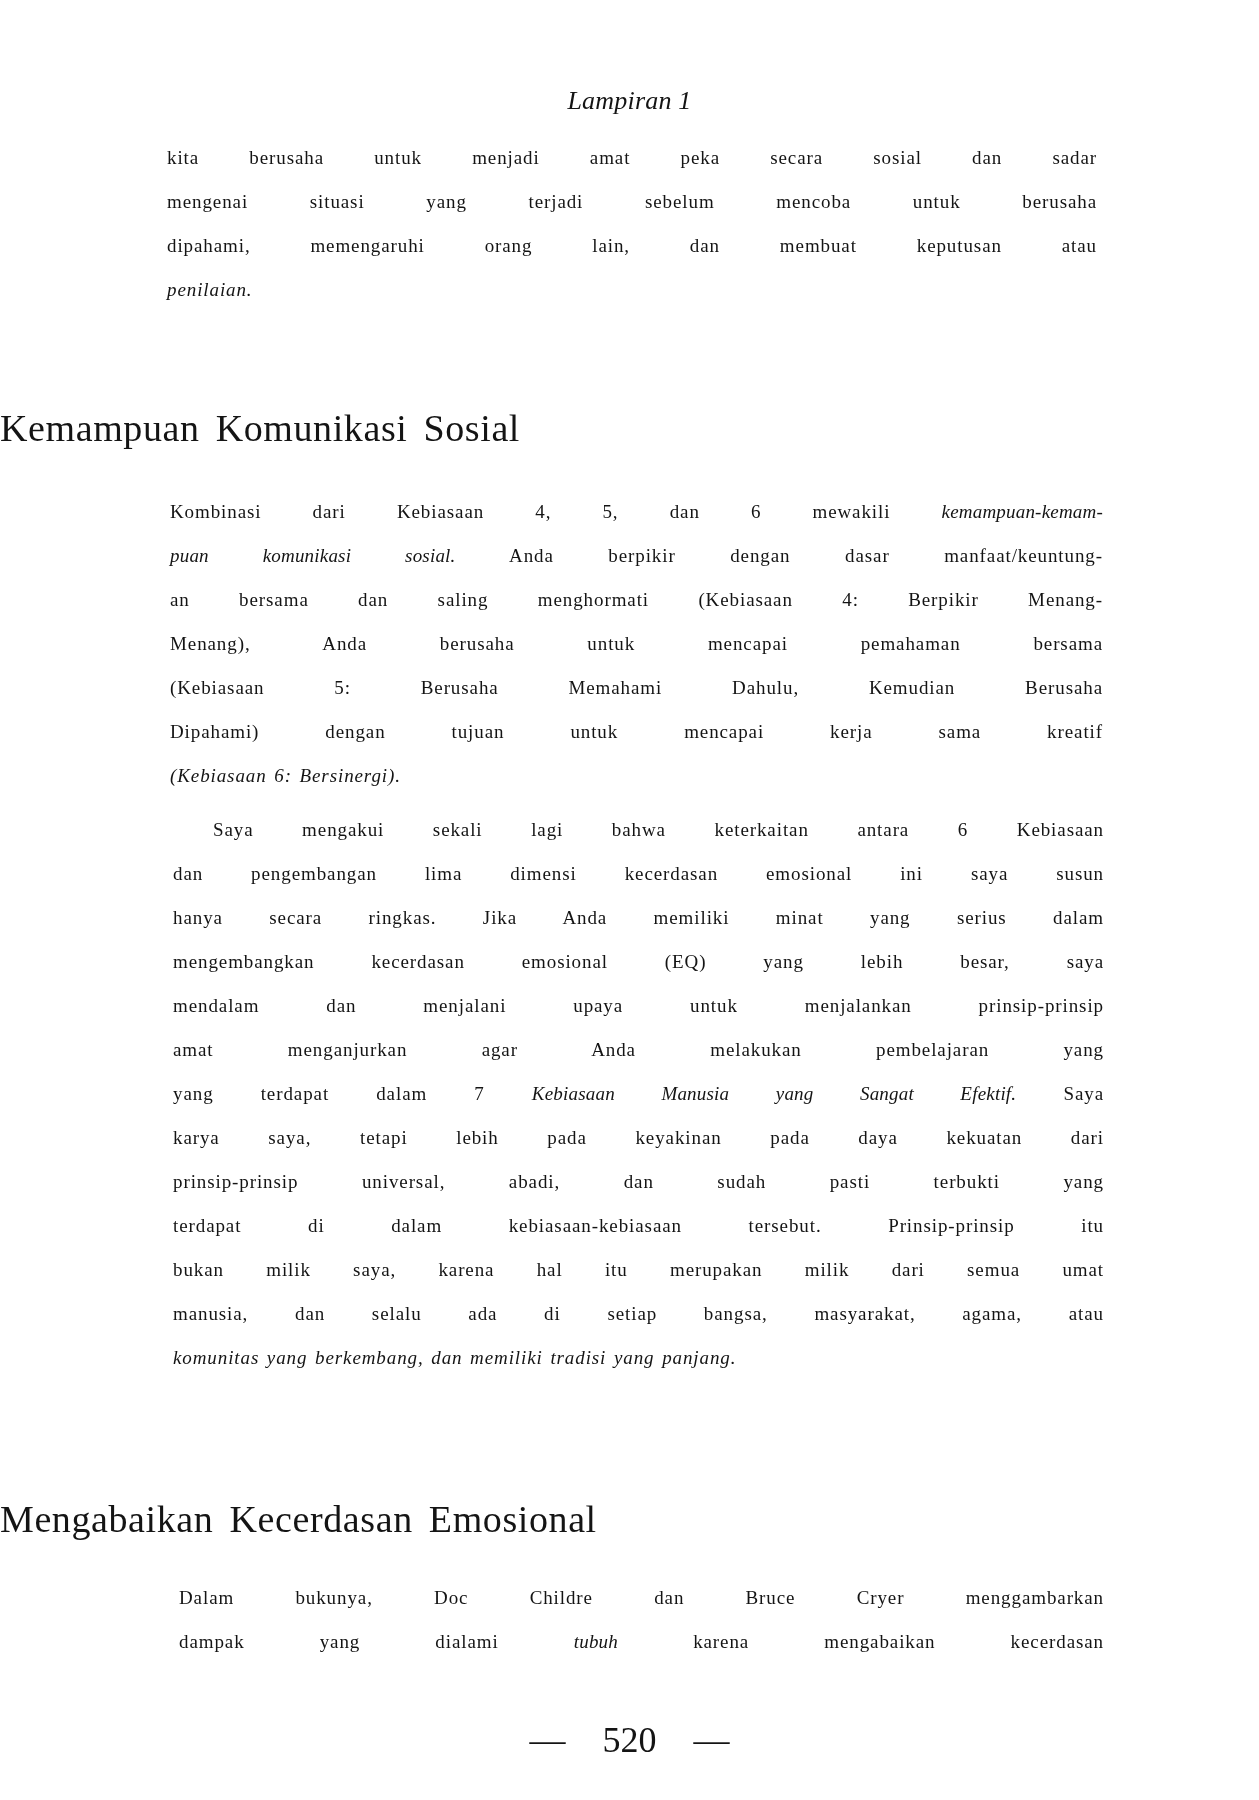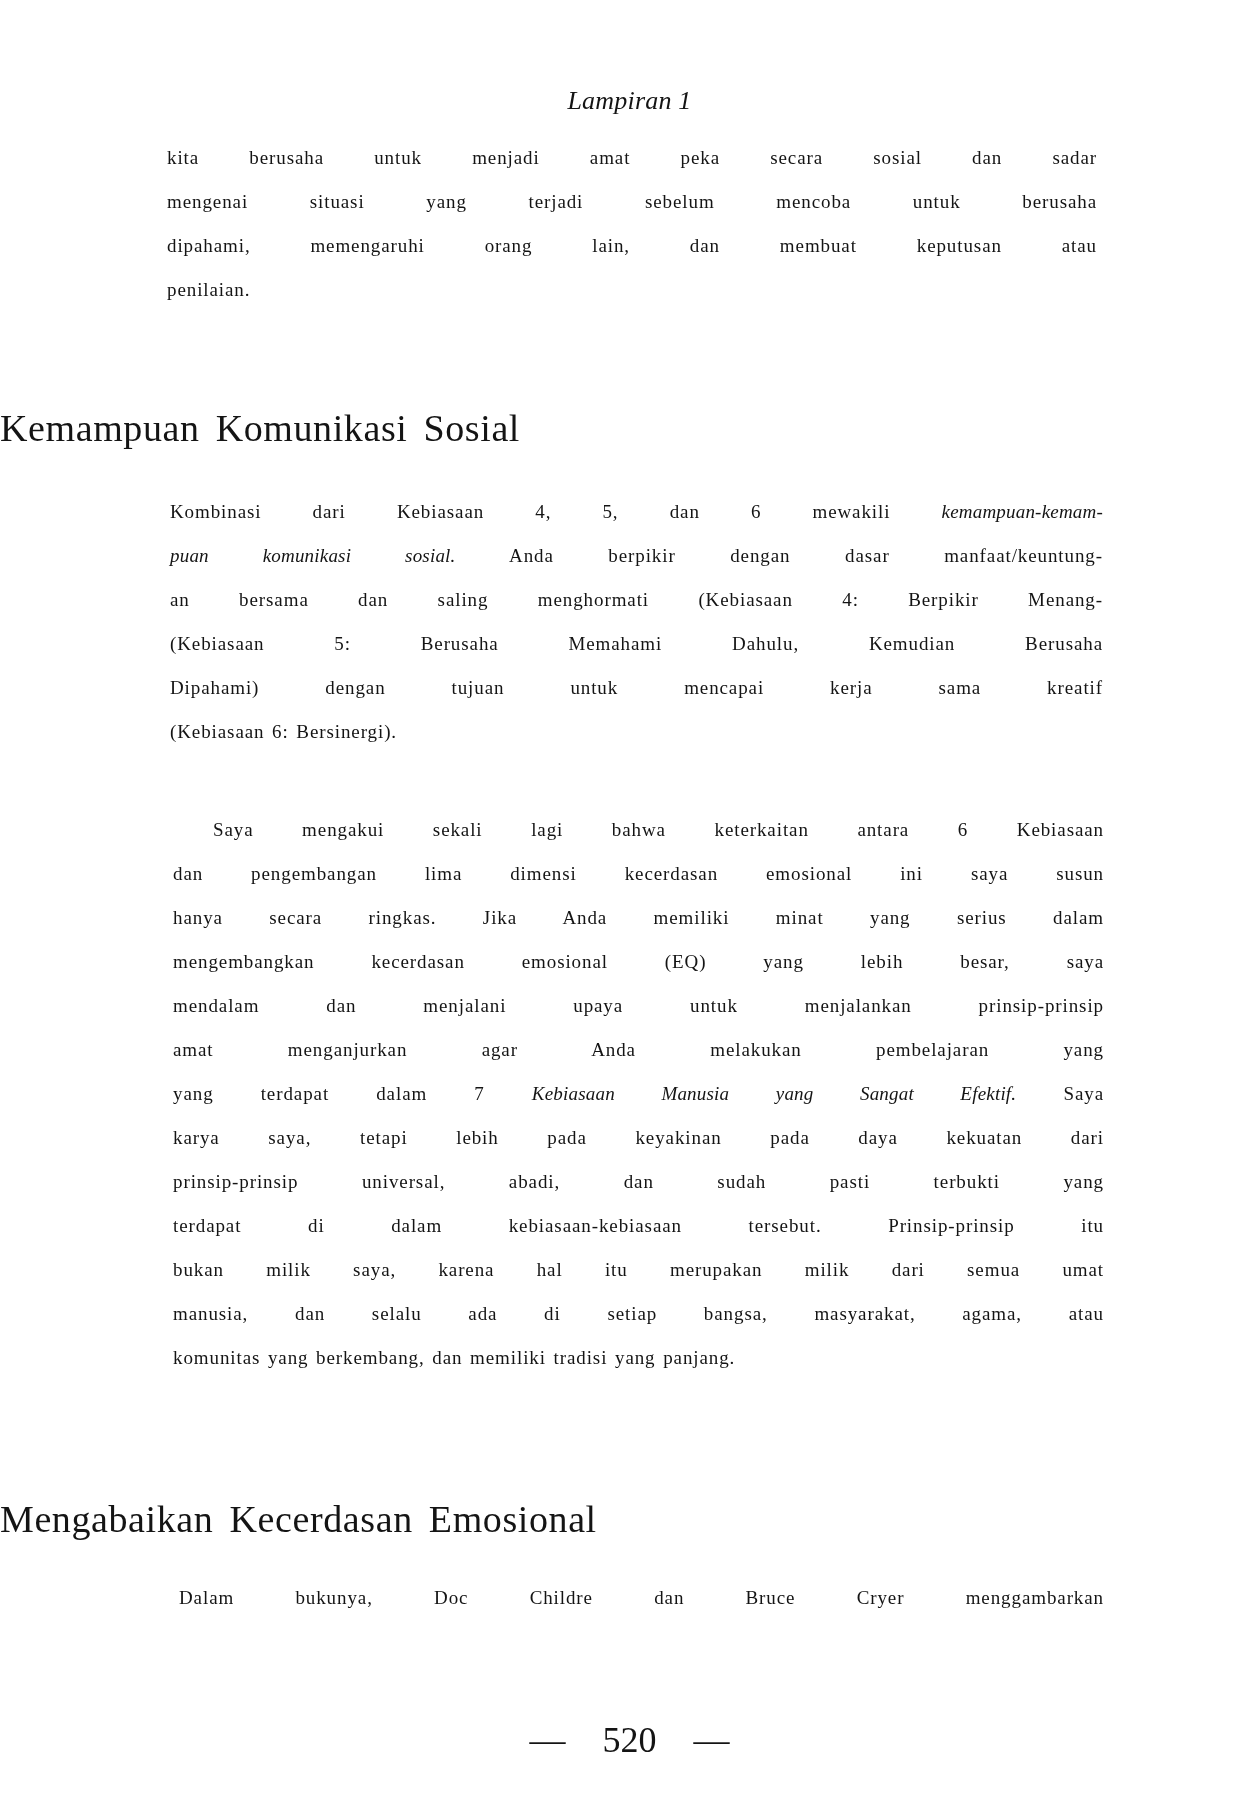--- a/index.html
+++ b/index.html
@@ -4,21 +4,21 @@
 <style>
   html, body { margin: 0; padding: 0; background: #ffffff; }
   body { width: 1259px; height: 1800px; position: relative; overflow: hidden;
          font-family: "Liberation Serif", "DejaVu Serif", serif; color: #141414; }
   .page { position: absolute; left: 0; top: 0; width: 1239px; height: 1800px; }
   .running-head { position: absolute; top: 86px; left: 0; width: 1259px; text-align: center;
                   font-style: italic; font-size: 26px; letter-spacing: 0.2px; }
   .para { position: absolute; font-size: 19px; line-height: 44px; text-align: justify;
           text-align-last: auto; letter-spacing: 0.9px; word-spacing: 2px; margin: 0; }
   .para .line { display: block; text-align: justify; text-align-last: justify; white-space: nowrap; height: 44px; }
-  .para .line.last { text-align-last: left; }
+  .para .line.last { text-align-last: left; font-style: italic; }
   .heading { position: absolute; left: 0; width: 1259px; text-align: left; font-size: 38px;
              letter-spacing: 0.6px; word-spacing: 6px; margin: 0; font-weight: normal; }
   .pagenum { position: absolute; top: 1719px; left: 0; width: 1259px; text-align: center; font-size: 36px; }
   .pagenum span { margin: 0 14px; }
   em { font-style: italic; letter-spacing: 0.2px; }
 </style>
 </head>
 <body>
 
 <div class="page">
@@ -31,20 +31,21 @@
     <span class="line">dipahami, memengaruhi orang lain, dan membuat keputusan atau</span>
     <span class="line last">penilaian.</span>
   </div>
 
   <h2 class="heading" style="top:406px;">Kemampuan Komunikasi Sosial</h2>
 
   <div class="para" style="top:490px; left:170px; width:933px;">
     <span class="line"><span>Kombinasi dari Kebiasaan 4, 5, dan 6 mewakili </span><em>kemampuan-kemam-</em></span>
     <span class="line"><em>puan komunikasi sosial.</em><span> Anda berpikir dengan dasar manfaat/keuntung-</span></span>
     <span class="line">an bersama dan saling menghormati (Kebiasaan 4: Berpikir Menang-</span>
+    <span class="line">Menang), Anda berusaha untuk mencapai pemahaman bersama</span>
     <span class="line">(Kebiasaan 5: Berusaha Memahami Dahulu, Kemudian Berusaha</span>
     <span class="line">Dipahami) dengan tujuan untuk mencapai kerja sama kreatif</span>
     <span class="line last">(Kebiasaan 6: Bersinergi).</span>
   </div>
 
   <div class="para" style="top:808px; left:173px; width:931px;">
     <span class="line" style="padding-left:40px;">Saya mengakui sekali lagi bahwa keterkaitan antara 6 Kebiasaan</span>
     <span class="line">dan pengembangan lima dimensi kecerdasan emosional ini saya susun</span>
     <span class="line">hanya secara ringkas. Jika Anda memiliki minat yang serius dalam</span>
     <span class="line">mengembangkan kecerdasan emosional (EQ) yang lebih besar, saya</span>
@@ -56,20 +57,21 @@
     <span class="line">terdapat di dalam kebiasaan-kebiasaan tersebut. Prinsip-prinsip itu</span>
     <span class="line">bukan milik saya, karena hal itu merupakan milik dari semua umat</span>
     <span class="line">manusia, dan selalu ada di setiap bangsa, masyarakat, agama, atau</span>
     <span class="line last">komunitas yang berkembang, dan memiliki tradisi yang panjang.</span>
   </div>
 
   <h2 class="heading" style="top:1497px;">Mengabaikan Kecerdasan Emosional</h2>
 
   <div class="para" style="top:1576px; left:179px; width:925px;">
     <span class="line">Dalam bukunya, Doc Childre dan Bruce Cryer menggambarkan</span>
+    <span class="line"><span>dampak yang dialami </span><em>tubuh</em><span> karena mengabaikan kecerdasan</span></span>
   </div>
 
   <div class="pagenum">
     <span>—</span>
     <span>520</span>
     <span>—</span>
   </div>
 
 </div>
 

